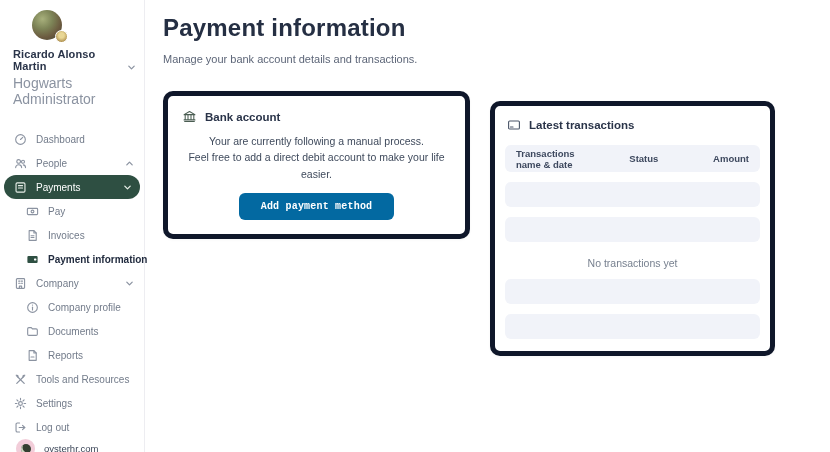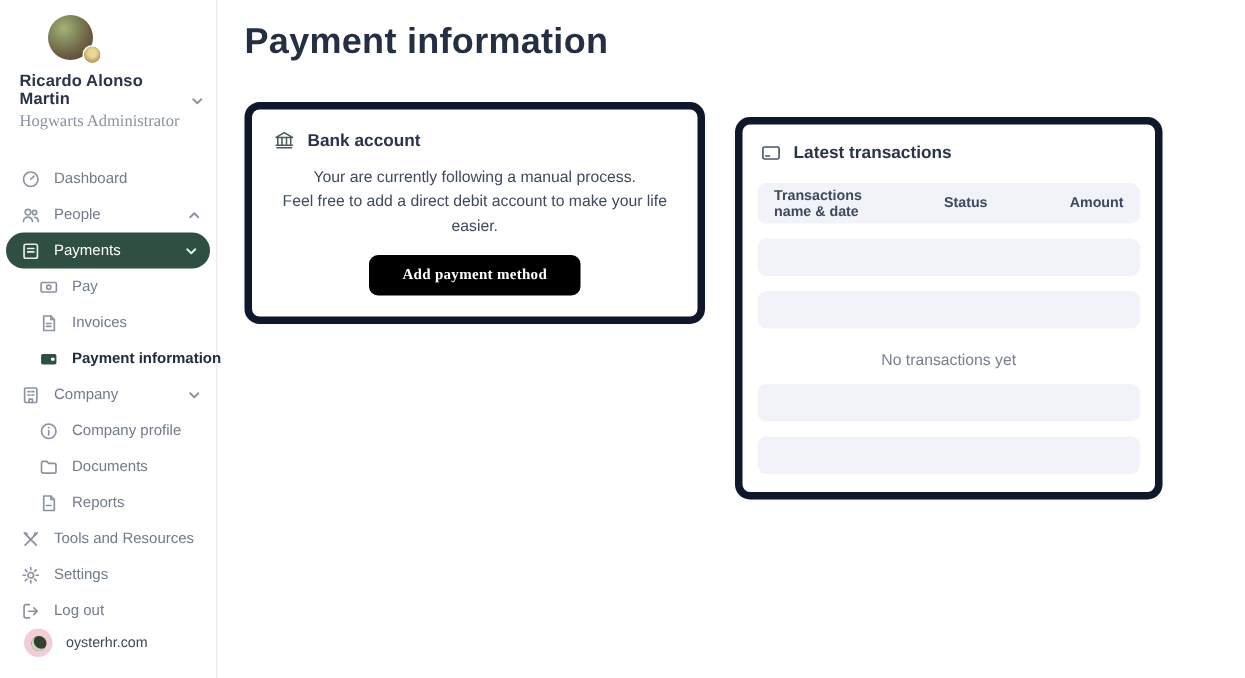--- a/index.html
+++ b/index.html
@@ -26,21 +26,21 @@
     width:30px; height:30px; border-radius:50%;
     background:radial-gradient(circle at 35% 30%, #a8b07c 0%, #7d8457 35%, #6b5a3f 65%, #3e4434 100%);
   }
   .avatar-badge {
     position:absolute; right:-6px; bottom:-3px; width:13px; height:13px; border-radius:50%;
     background:radial-gradient(circle at 50% 40%, #e9d795 30%, #b89b5a 70%, #8a6f3c 100%);
     border:1px solid #fff;
   }
   .name-row { display:flex; align-items:flex-end; gap:6px; }
   .uname { font-size:11px; font-weight:bold; color:#2a3449; letter-spacing:.1px; }
-  .role { font-size:11px; color:#8b93a1; margin-top:3px;font-family:Liberation Serif, serif; }
+  .role { font-size:14px; color:#8b93a1; margin-top:3px; }
   .chev { color:#8b93a1; flex:none; }
 
   nav { margin-top:20px; display:flex; flex-direction:column; }
   .nav-item {
     display:flex; align-items:center; gap:9px;
     height:24px; padding-left:14px; padding-right:10px;
     font-size:10px; color:#727b8a; cursor:pointer; white-space:nowrap;
   }
   .nav-item .nicon { flex:none; display:flex; color:#8b93a1; }
   .nav-item.sub { padding-left:26px; }
@@ -75,21 +75,21 @@
   }
   .card-head { display:flex; align-items:center; gap:8px; }
   .card-title { font-size:11.5px; font-weight:bold; color:#2a3449; }
 
   .bank-card { width:307px; padding:13px 14px 14px 14px; }
   .bank-card .card-head { margin-bottom:9px; }
   .bank-body { text-align:center; }
   .bank-line { font-size:10.5px; color:#3f4a5c; line-height:1.55; }
   .add-btn {
     margin-top:11px; border:none; cursor:pointer;
-    background:#000000; color:#fff; font-family:Liberation Serif, serif;
+    background:#0369a1; color:#fff; font-family:Liberation Mono, monospace;
     font-size:10px; font-weight:bold; letter-spacing:.2px;
     padding:8px 22px; border-radius:6px;
   }
 
   .tx-card { width:285px; padding:12px 10px 12px 10px;margin-top:10px; }
   .tx-card .card-head { margin-bottom:13px; padding-left:2px; }
   .tx-header {
     display:flex; align-items:center; height:27px;
     background:#f1f3f9; border-radius:6px; padding:0 11px;
     font-size:9.5px; font-weight:bold; color:#3d485e;gap:44px;
@@ -285,20 +285,21 @@
 
     <div class="brand">
       <span class="brand-logo"></span>
       <span class="brand-label">oysterhr.com</span>
     </div>
 
   </aside>
 
   <main>
     <h1 class="page-title">Payment information</h1>
+    <p class="page-sub">Manage your bank account details and transactions.</p>
 
     <div class="cards">
 
       <section class="card bank-card">
         <div class="card-head">
           <span style="color:#4a5d52;">
             <svg width="15" height="15" viewBox="0 0 16 16" fill="none" stroke="currentColor" stroke-width="1.1" stroke-linecap="round" stroke-linejoin="round">
                 <path d="M2.2 6L8 2.6 13.8 6z"></path>
                 <path d="M3.4 6v5.2M6.4 6v5.2M9.6 6v5.2M12.6 6v5.2"></path>
                 <path d="M2.2 11.6h11.6M2.8 13.4h10.4"></path>

